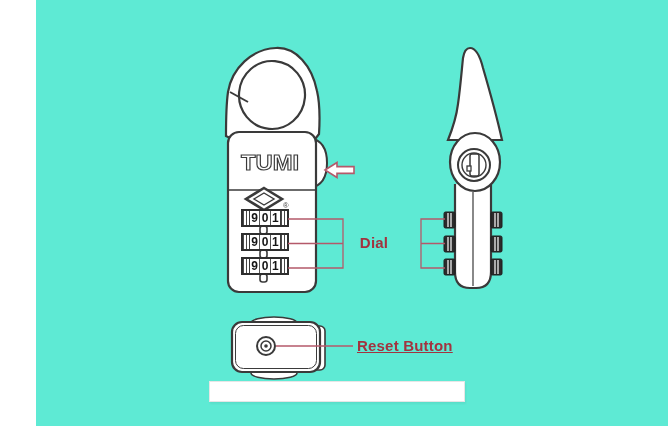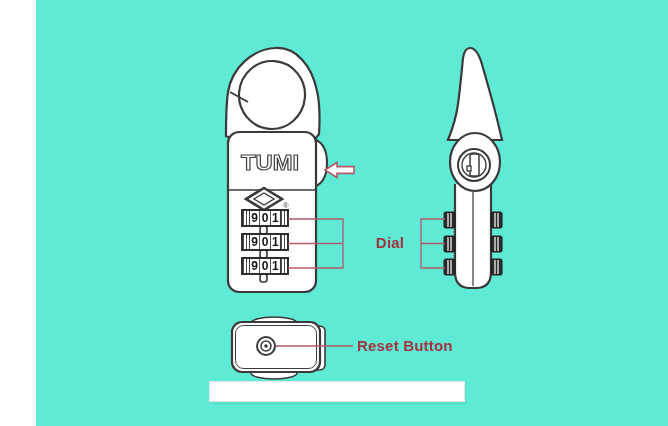--- a/index.html
+++ b/index.html
@@ -12,21 +12,21 @@
   .ink-nf{ fill:none;    stroke:var(--ink,#3a3a3a); }
   .dark  { fill:#2b2b2b; stroke:#1f1f1f; }
   .annot { fill:none; stroke:var(--line,#b4596a); stroke-width:1.3; }
   .arrow { fill:#ffffff; stroke:var(--line,#b4596a); stroke-width:1.6; stroke-linejoin:miter; }
 
   .label {
     position:absolute; color:var(--label,#a2333f);
     font-size:15px; font-weight:600; letter-spacing:0.2px; white-space:nowrap;
     z-index:6;
   }
-  #dial-label { width:60px; text-align:center;padding-left:16px; }
+  #dial-label { width:60px; text-align:center; }
 
   .dial-row {
     position:absolute; width:48px; height:18px; box-sizing:border-box;
     border:2px solid #2e2e2e; background:#fff; display:flex; z-index:3;
   }
   .knurl {
     width:6px; align-self:stretch;
     background:repeating-linear-gradient(90deg,#4a4a4a 0 1px,#ffffff 1px 3px);
   }
   .knurl.kl { border-right:1px solid #3a3a3a; }
@@ -148,16 +148,16 @@
     <polygon class="arrow" points="289,170 301,162.5 301,166.6 318,166.6 318,173.4 301,173.4 301,177.5"></polygon>
 
     <path class="annot" d="M 252,219 L 307,219 L 307,268 L 252,268 M 252,243.5 L 307,243.5"></path>
 
     <path class="annot" d="M 409,219 L 385,219 L 385,268 L 409,268 M 385,243.5 L 409,243.5"></path>
 
     <path class="annot" d="M 240,346 L 317,346"></path>
   </svg>
 
   <div class="label" id="dial-label" style="left:308px; top:234px;">Dial</div>
-  <div class="label" id="reset-label" style="left:321px; top:337px;">Reset Button</div>
+  <div class="label" id="reset-label" style="left:321px; top:337px;text-decoration:underline;">Reset Button</div>
 
   <div id="footer-box"></div>
 </div>
 
 </body></html>

